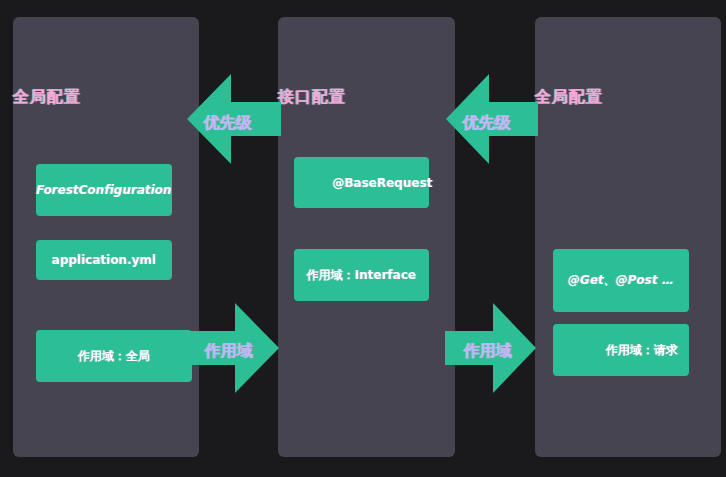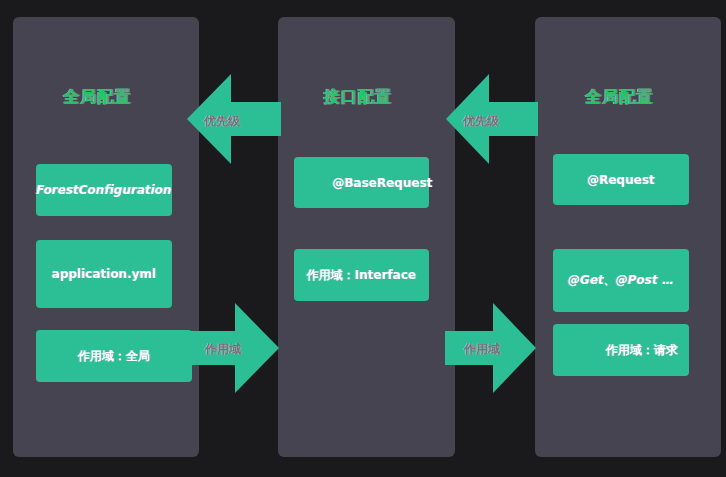--- a/index.html
+++ b/index.html
@@ -19,22 +19,22 @@
     position: absolute;
     background: #474452;
     border-radius: 6px;
     box-sizing: border-box;
   }
   .panel-title {
     position: absolute;
     left: 0;
     right: 17px;
     top: 70px;
-    text-align: center;
-    color: #22c55e;
+    text-align: left;
+    color: #f9a8d4;
     font-size: 16px;
     font-weight: bold;
     letter-spacing: 1px;
     text-shadow: -1px 0 rgba(120,200,235,0.85), 1px 0 rgba(235,140,150,0.55);
   }
   .chip {
     position: absolute;
     background: #2cbf95;
     border-radius: 4px;
     display: flex;
@@ -51,48 +51,47 @@
   .arrow {
     position: absolute;
   }
   .arrow svg {
     display: block;
     width: 100%;
     height: 100%;
   }
   .arrow-label {
     position: absolute;
-    color: #737373;
-    font-size: 12px;
+    color: #c4b5fd;
+    font-size: 16px;
     font-weight: bold;
     white-space: nowrap;
     text-shadow: -1px 0 rgba(150,210,240,0.75), 1px 0 rgba(235,150,160,0.5);
   }
 </style>
 </head>
 <body>
 
 <div id="canvas">
 
   <div class="panel" style="left:13px; top:17px; width:186px; height:440px;">
     <div class="panel-title">全局配置</div>
     <div class="chip" style="left:23px; top:147px; width:136px; height:52px;font-style:italic;">ForestConfiguration</div>
-    <div class="chip" style="left:23px; top:223px; width:136px; height:68px;">application.yml</div>
+    <div class="chip" style="left:23px; top:223px; width:136px; height:40px;">application.yml</div>
     <div class="chip" style="left:23px; top:303px; width:156px; height:52px;margin-top:10px;">作用域：全局</div>
   </div>
 
   <div class="panel" style="left:278px; top:17px; width:177px; height:440px;">
     <div class="panel-title">接口配置</div>
     <div class="chip" style="left:16px; top:140px; width:135px; height:51px;padding-left:48px;">@BaseRequest</div>
     <div class="chip" style="left:16px; top:232px; width:135px; height:52px;">作用域：Interface</div>
   </div>
 
   <div class="panel" style="left:535px; top:17px; width:186px; height:440px;">
     <div class="panel-title">全局配置</div>
-    <div class="chip" style="left:18px; top:137px; width:136px; height:51px;">@Request</div>
     <div class="chip" style="left:18px; top:232px; width:136px; height:63px;font-style:italic;">@Get、@Post …</div>
     <div class="chip" style="left:18px; top:307px; width:136px; height:52px;padding-left:48px;">作用域：请求</div>
   </div>
 
   <div class="arrow" style="left:187px; top:74px; width:94px; height:90px;">
     <svg viewBox="0 0 94 90" preserveAspectRatio="none">
       <polygon points="0,45 44,0 44,28 94,28 94,62 44,62 44,90" fill="#2cbf95"></polygon>
     </svg>
   </div>
   <div class="arrow-label" style="left:204px; top:113px;">优先级</div>

